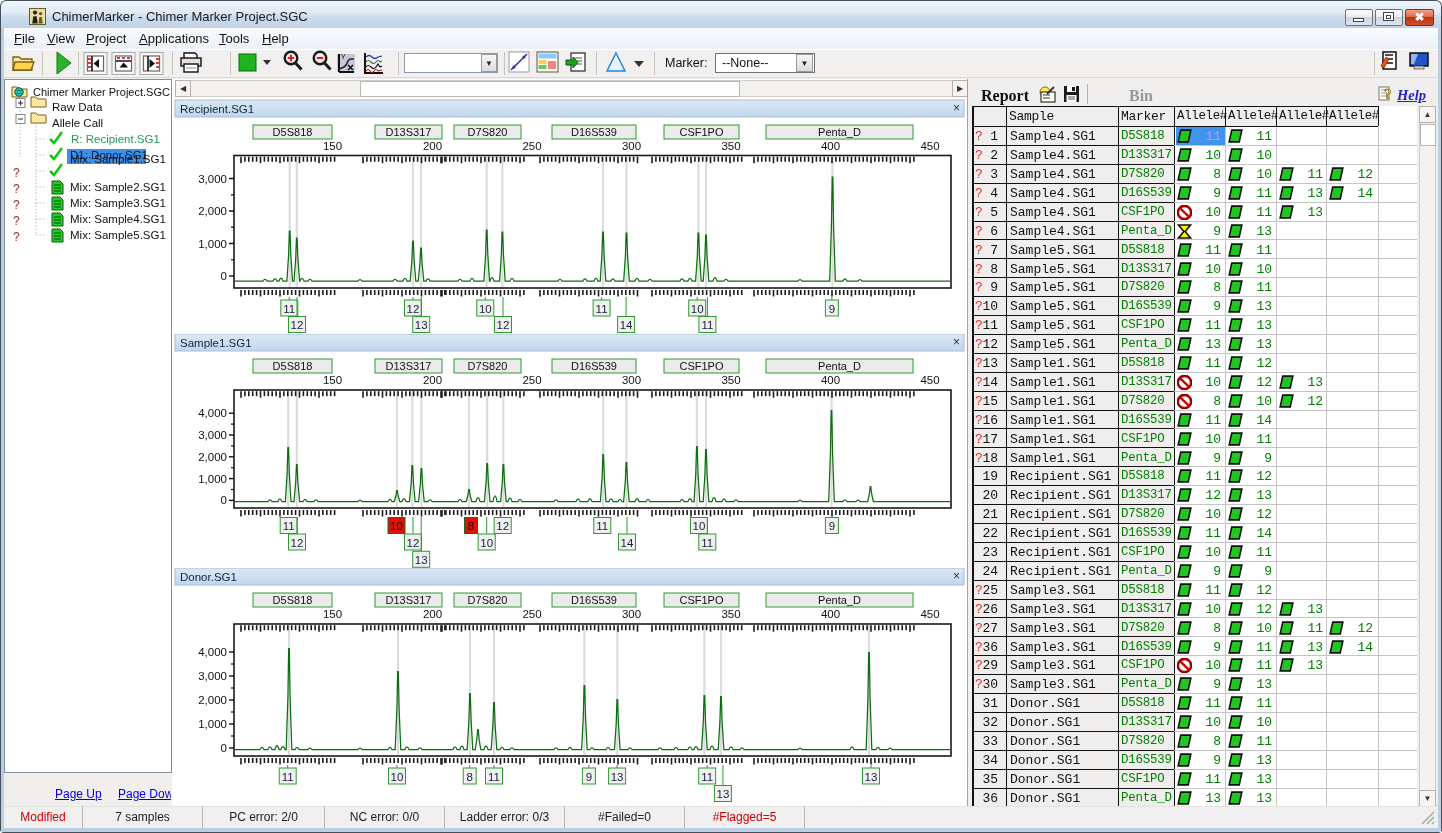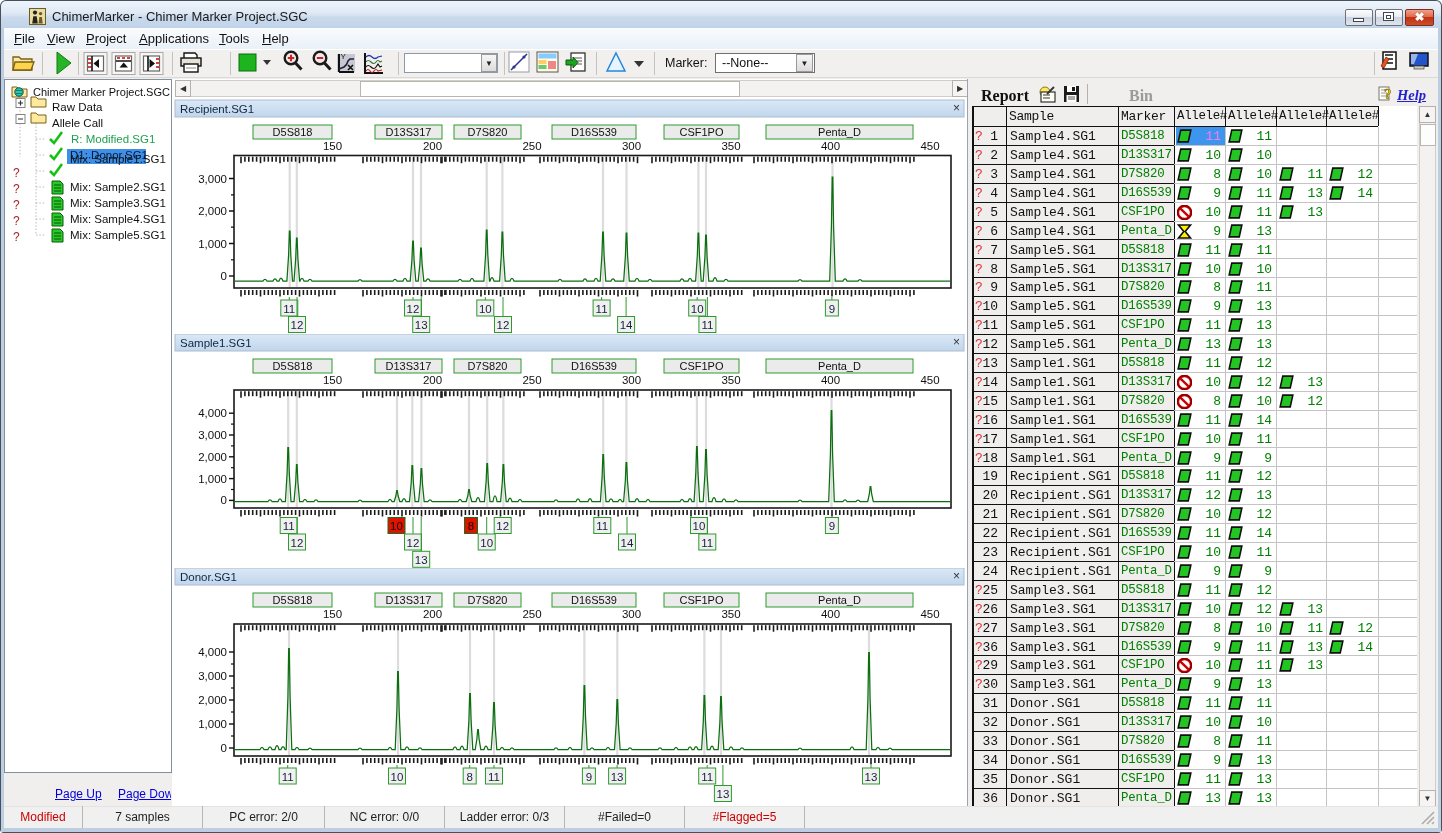--- a/index.html
+++ b/index.html
@@ -179,21 +179,21 @@
       <line x1="50" y1="141" x2="57" y2="141" stroke="#085808" stroke-width="1"></line>
       <line x1="50" y1="144" x2="57" y2="144" stroke="#085808" stroke-width="1"></line>
       <path d="M48 150 L56 150 L59 153 L59 163 L48 163 Z" fill="#28c828" stroke="#0a5c0a" stroke-width="1"></path>
       <line x1="50" y1="154" x2="57" y2="154" stroke="#085808" stroke-width="1"></line>
       <line x1="50" y1="157" x2="57" y2="157" stroke="#085808" stroke-width="1"></line>
       <line x1="50" y1="160" x2="57" y2="160" stroke="#085808" stroke-width="1"></line>
     </svg>
     <div class="abs" style="left:33px;top:85.5px;font-size:11px;color:#111;white-space:nowrap">Chimer Marker Project.SGC</div>
     <div class="abs" style="left:52px;top:101px;font-size:11.5px;color:#111">Raw Data</div>
     <div class="abs" style="left:52px;top:117px;font-size:11.5px;color:#111">Allele Call</div>
-    <div class="abs" style="left:71px;top:133px;font-size:11.5px;color:#1e9e50">R: Modified.SG1</div>
+    <div class="abs" style="left:71px;top:133px;font-size:11.5px;color:#1e9e50">R: Recipient.SG1</div>
     <div class="abs" style="left:67px;top:148.5px;width:79px;height:15px;background:#3d8fe8"></div>
     <div class="abs" style="left:70px;top:149px;font-size:11.5px;color:#0a1830">D1: Donor.SG1</div>
     <div class="abs" style="left:70px;top:153px;font-size:11.5px;color:#111">Mix: Sample1.SG1</div>
     <div class="abs" style="left:70px;top:181px;font-size:11.5px;color:#111">Mix: Sample2.SG1</div>
     <div class="abs" style="left:70px;top:197px;font-size:11.5px;color:#111">Mix: Sample3.SG1</div>
     <div class="abs" style="left:70px;top:213px;font-size:11.5px;color:#111">Mix: Sample4.SG1</div>
     <div class="abs" style="left:70px;top:229px;font-size:11.5px;color:#111">Mix: Sample5.SG1</div>
     <div class="abs" style="left:55px;top:787px;font-size:12px;color:#0000dd;text-decoration:underline">Page Up</div>
     <div class="abs" style="left:118px;top:787px;width:53px;overflow:hidden;font-size:12px;color:#0000dd;text-decoration:underline;white-space:nowrap">Page Down</div>
     <div class="abs" style="left:172px;top:79px;width:795px;height:728px;background:#fff"></div>

